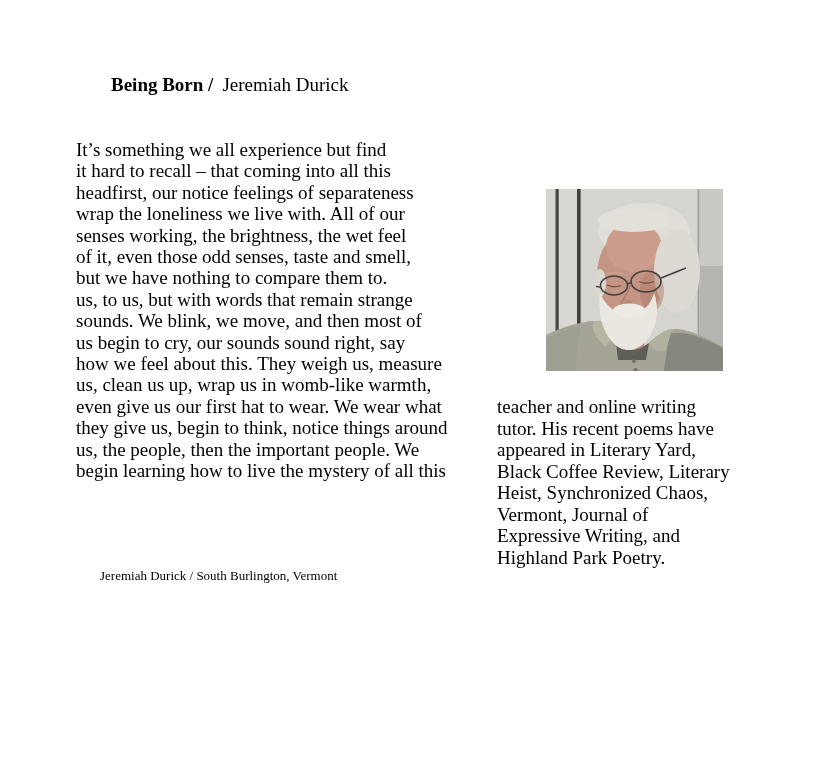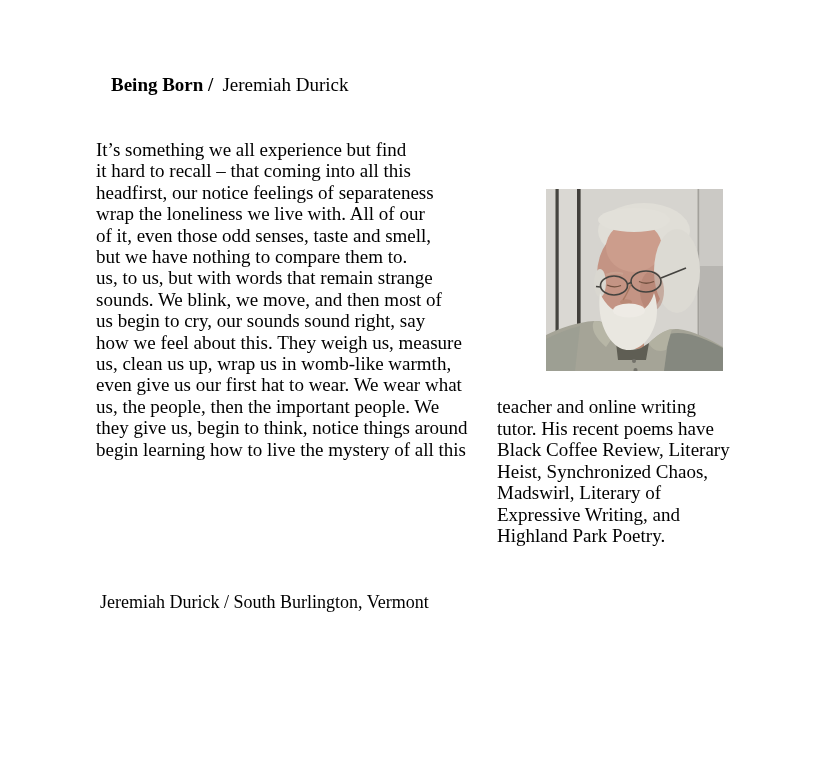--- a/index.html
+++ b/index.html
@@ -28,26 +28,26 @@
   .title-line .poem-name { font-weight: bold; }
   .title-line .author { font-weight: normal; margin-left: 9px; }
 
   .poem-block {
     left: 76px;
     top: 139px;
     width: 440px;
     font-size: 19px;
     line-height: 21.4px;
   }
-  .poem-block .line { white-space: nowrap; margin-left: 20px; }
+  .poem-block .line { white-space: nowrap; }
 
   .attribution {
     left: 100px;
-    top: 592px;
-    font-size: 18px;
+    top: 565px;
+    font-size: 13px;
     line-height: 21.4px;
     white-space: nowrap;
   }
 
   .photo-figure {
     left: 506px;
     top: 173px;
     width: 177px;
     height: 182px;
     overflow: hidden;
@@ -68,30 +68,31 @@
 
 <div class="abs title-line">
   <span class="poem-name">Being Born /</span><span class="author">Jeremiah Durick</span>
 </div>
 
 <div class="abs poem-block">
     <div class="line">It’s something we all experience but find</div>
     <div class="line">it hard to recall – that coming into all this</div>
     <div class="line">headfirst, our notice feelings of separateness</div>
     <div class="line">wrap the loneliness we live with. All of our</div>
+    <div class="line">senses working, the brightness, the wet feel</div>
     <div class="line">of it, even those odd senses, taste and smell,</div>
     <div class="line">but we have nothing to compare them to.</div>
     <div class="line">us, to us, but with words that remain strange</div>
     <div class="line">sounds. We blink, we move, and then most of</div>
     <div class="line">us begin to cry, our sounds sound right, say</div>
     <div class="line">how we feel about this. They weigh us, measure</div>
     <div class="line">us, clean us up, wrap us in womb-like warmth,</div>
     <div class="line">even give us our first hat to wear. We wear what</div>
+    <div class="line">they give us, begin to think, notice things around</div>
     <div class="line">us, the people, then the important people. We</div>
-    <div class="line">they give us, begin to think, notice things around</div>
     <div class="line">begin learning how to live the mystery of all this</div>
   </div>
 
 <div class="abs attribution">Jeremiah Durick / South Burlington, Vermont</div>
 
 <figure class="abs photo-figure">
   <svg width="177" height="182" viewBox="0 0 177 182" xmlns="http://www.w3.org/2000/svg">
 
     <rect x="0" y="0" width="177" height="182" fill="#d6d4cf"></rect>
     <rect x="13" y="0" width="18" height="182" fill="#dad8d3"></rect>
@@ -142,18 +143,19 @@
     <path d="M75,129 Q83,132 91,129.5" stroke="#8a6354" stroke-width="1.6" fill="none"></path>
 
     <path d="M54,104 C51,126 58,150 74,159 C88,166 104,155 110,132 C112,122 111,112 108,104 C105,116 96,125 83,125.5 C70,126 59,116 54,104 Z" fill="#e9e7e0"></path>
     <ellipse cx="83" cy="121.5" rx="16" ry="7" fill="#eeebe5"></ellipse>
   </svg>
 </figure>
 
 <div class="abs bio-block">
     <div class="line">teacher and online writing</div>
     <div class="line">tutor. His recent poems have</div>
+    <div class="line">appeared in Literary Yard,</div>
     <div class="line">Black Coffee Review, Literary</div>
     <div class="line">Heist, Synchronized Chaos,</div>
-    <div class="line">Madswirl, Literary of</div>
+    <div class="line">Vermont, Journal of</div>
     <div class="line">Expressive Writing, and</div>
     <div class="line">Highland Park Poetry.</div>
   </div>
 
 </body></html>

